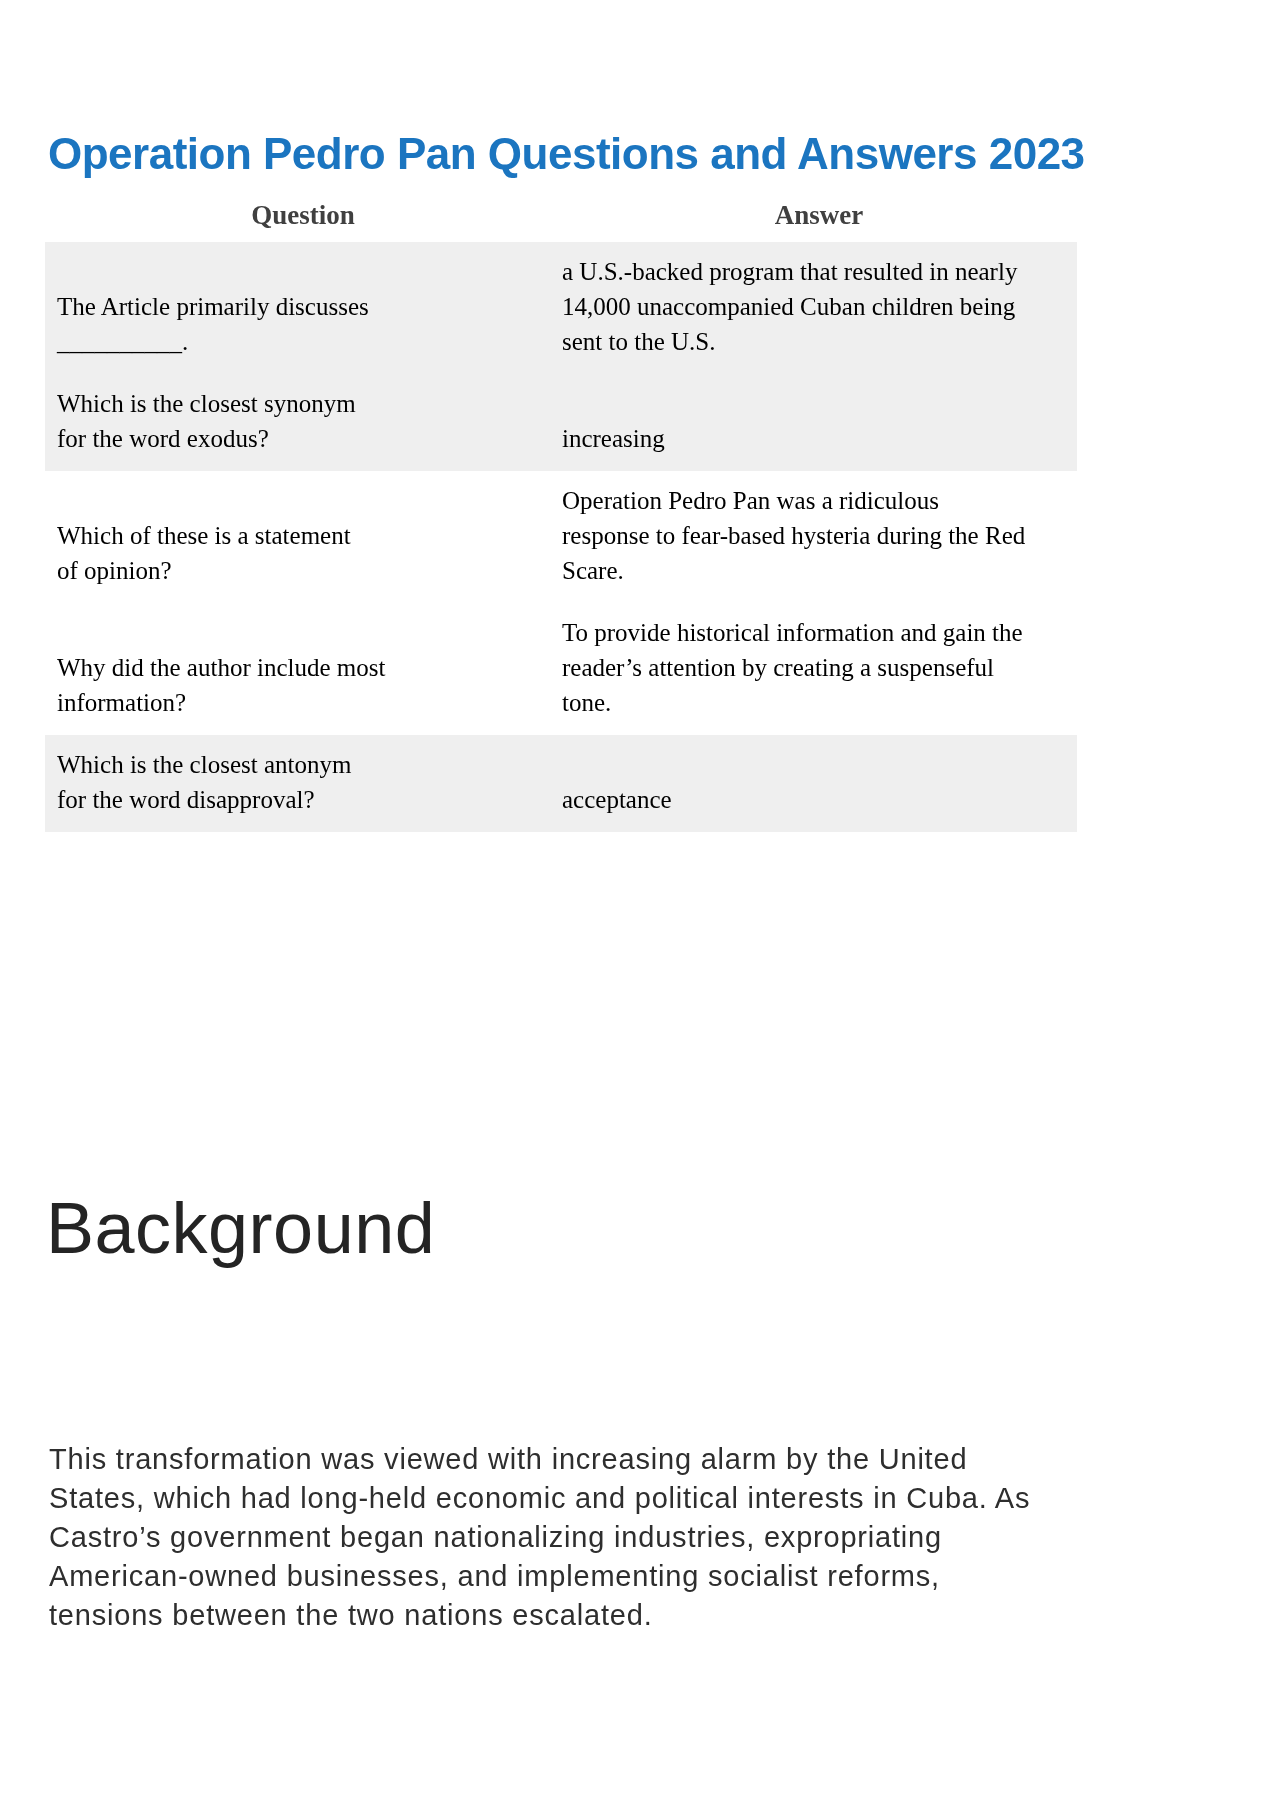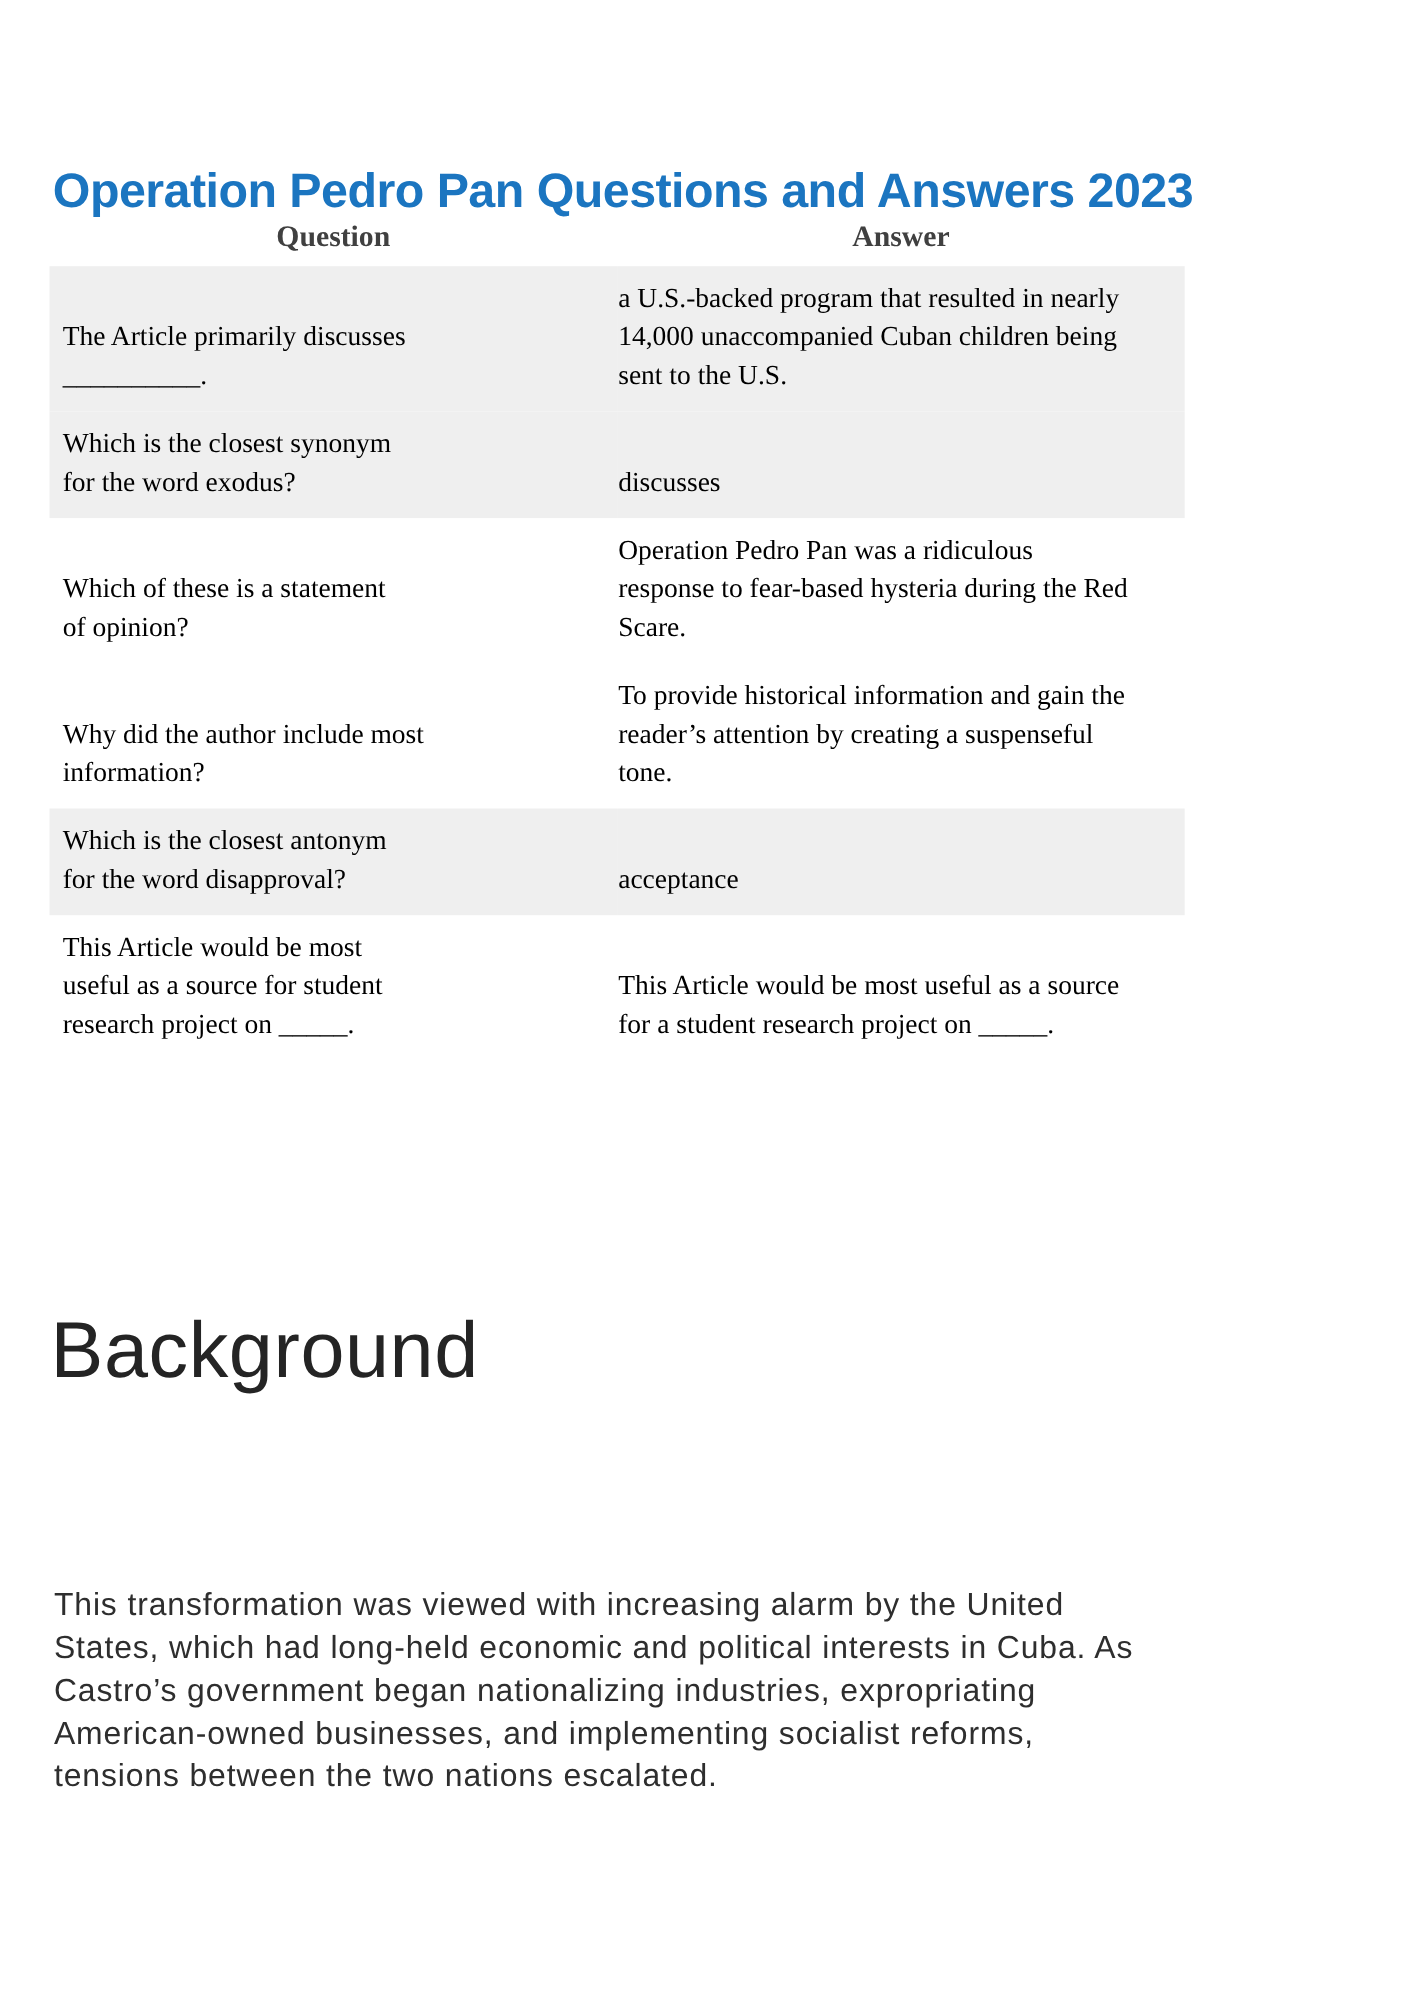--- a/index.html
+++ b/index.html
@@ -8,21 +8,21 @@
     width: 1280px;
     height: 1811px;
     background: #ffffff;
     overflow: hidden;
     font-family: "Liberation Serif", serif;
     color: #000000;
   }
   .doc-title {
     position: absolute;
     left: 48px;
-    top: 148px;
+    top: 128px;
     margin: 0;
     font-family: "Liberation Sans", sans-serif;
     font-weight: 700;
     font-size: 44px;
     line-height: 52px;
     letter-spacing: -0.5px;
     color: #1b75c0;
     white-space: nowrap;
   }
   table.qa {
@@ -101,48 +101,41 @@
       <tr class="shaded">
         <td class="q-cell">The Article primarily discusses
 __________.</td>
         <td class="a-cell">a U.S.-backed program that resulted in nearly
 14,000 unaccompanied Cuban children being
 sent to the U.S.</td>
       </tr>
       <tr class="shaded">
         <td class="q-cell">Which is the closest synonym
 for the word exodus?</td>
-        <td class="a-cell">discusses</td>
+        <td class="a-cell">increasing</td>
       </tr>
       <tr>
         <td class="q-cell">Which of these is a statement
 of opinion?</td>
         <td class="a-cell">Operation Pedro Pan was a ridiculous
 response to fear-based hysteria during the Red
 Scare.</td>
       </tr>
       <tr>
         <td class="q-cell">Why did the author include most
 information?</td>
         <td class="a-cell">To provide historical information and gain the
 reader’s attention by creating a suspenseful
 tone.</td>
       </tr>
       <tr class="shaded">
         <td class="q-cell">Which is the closest antonym
 for the word disapproval?</td>
         <td class="a-cell">acceptance</td>
       </tr>
-      <tr>
-        <td class="q-cell">This Article would be most
-useful as a source for student
-research project on _____.</td>
-        <td class="a-cell">This Article would be most useful as a source
-for a student research project on _____.</td>
-      </tr>
     </tbody>
   </table>
 
   <h2 class="bg-heading">Background</h2>
 
   <p class="bg-para p2">This transformation was viewed with increasing alarm by the United
 States, which had long-held economic and political interests in Cuba. As
 Castro’s government began nationalizing industries, expropriating
 American-owned businesses, and implementing socialist reforms,
 tensions between the two nations escalated.</p>

